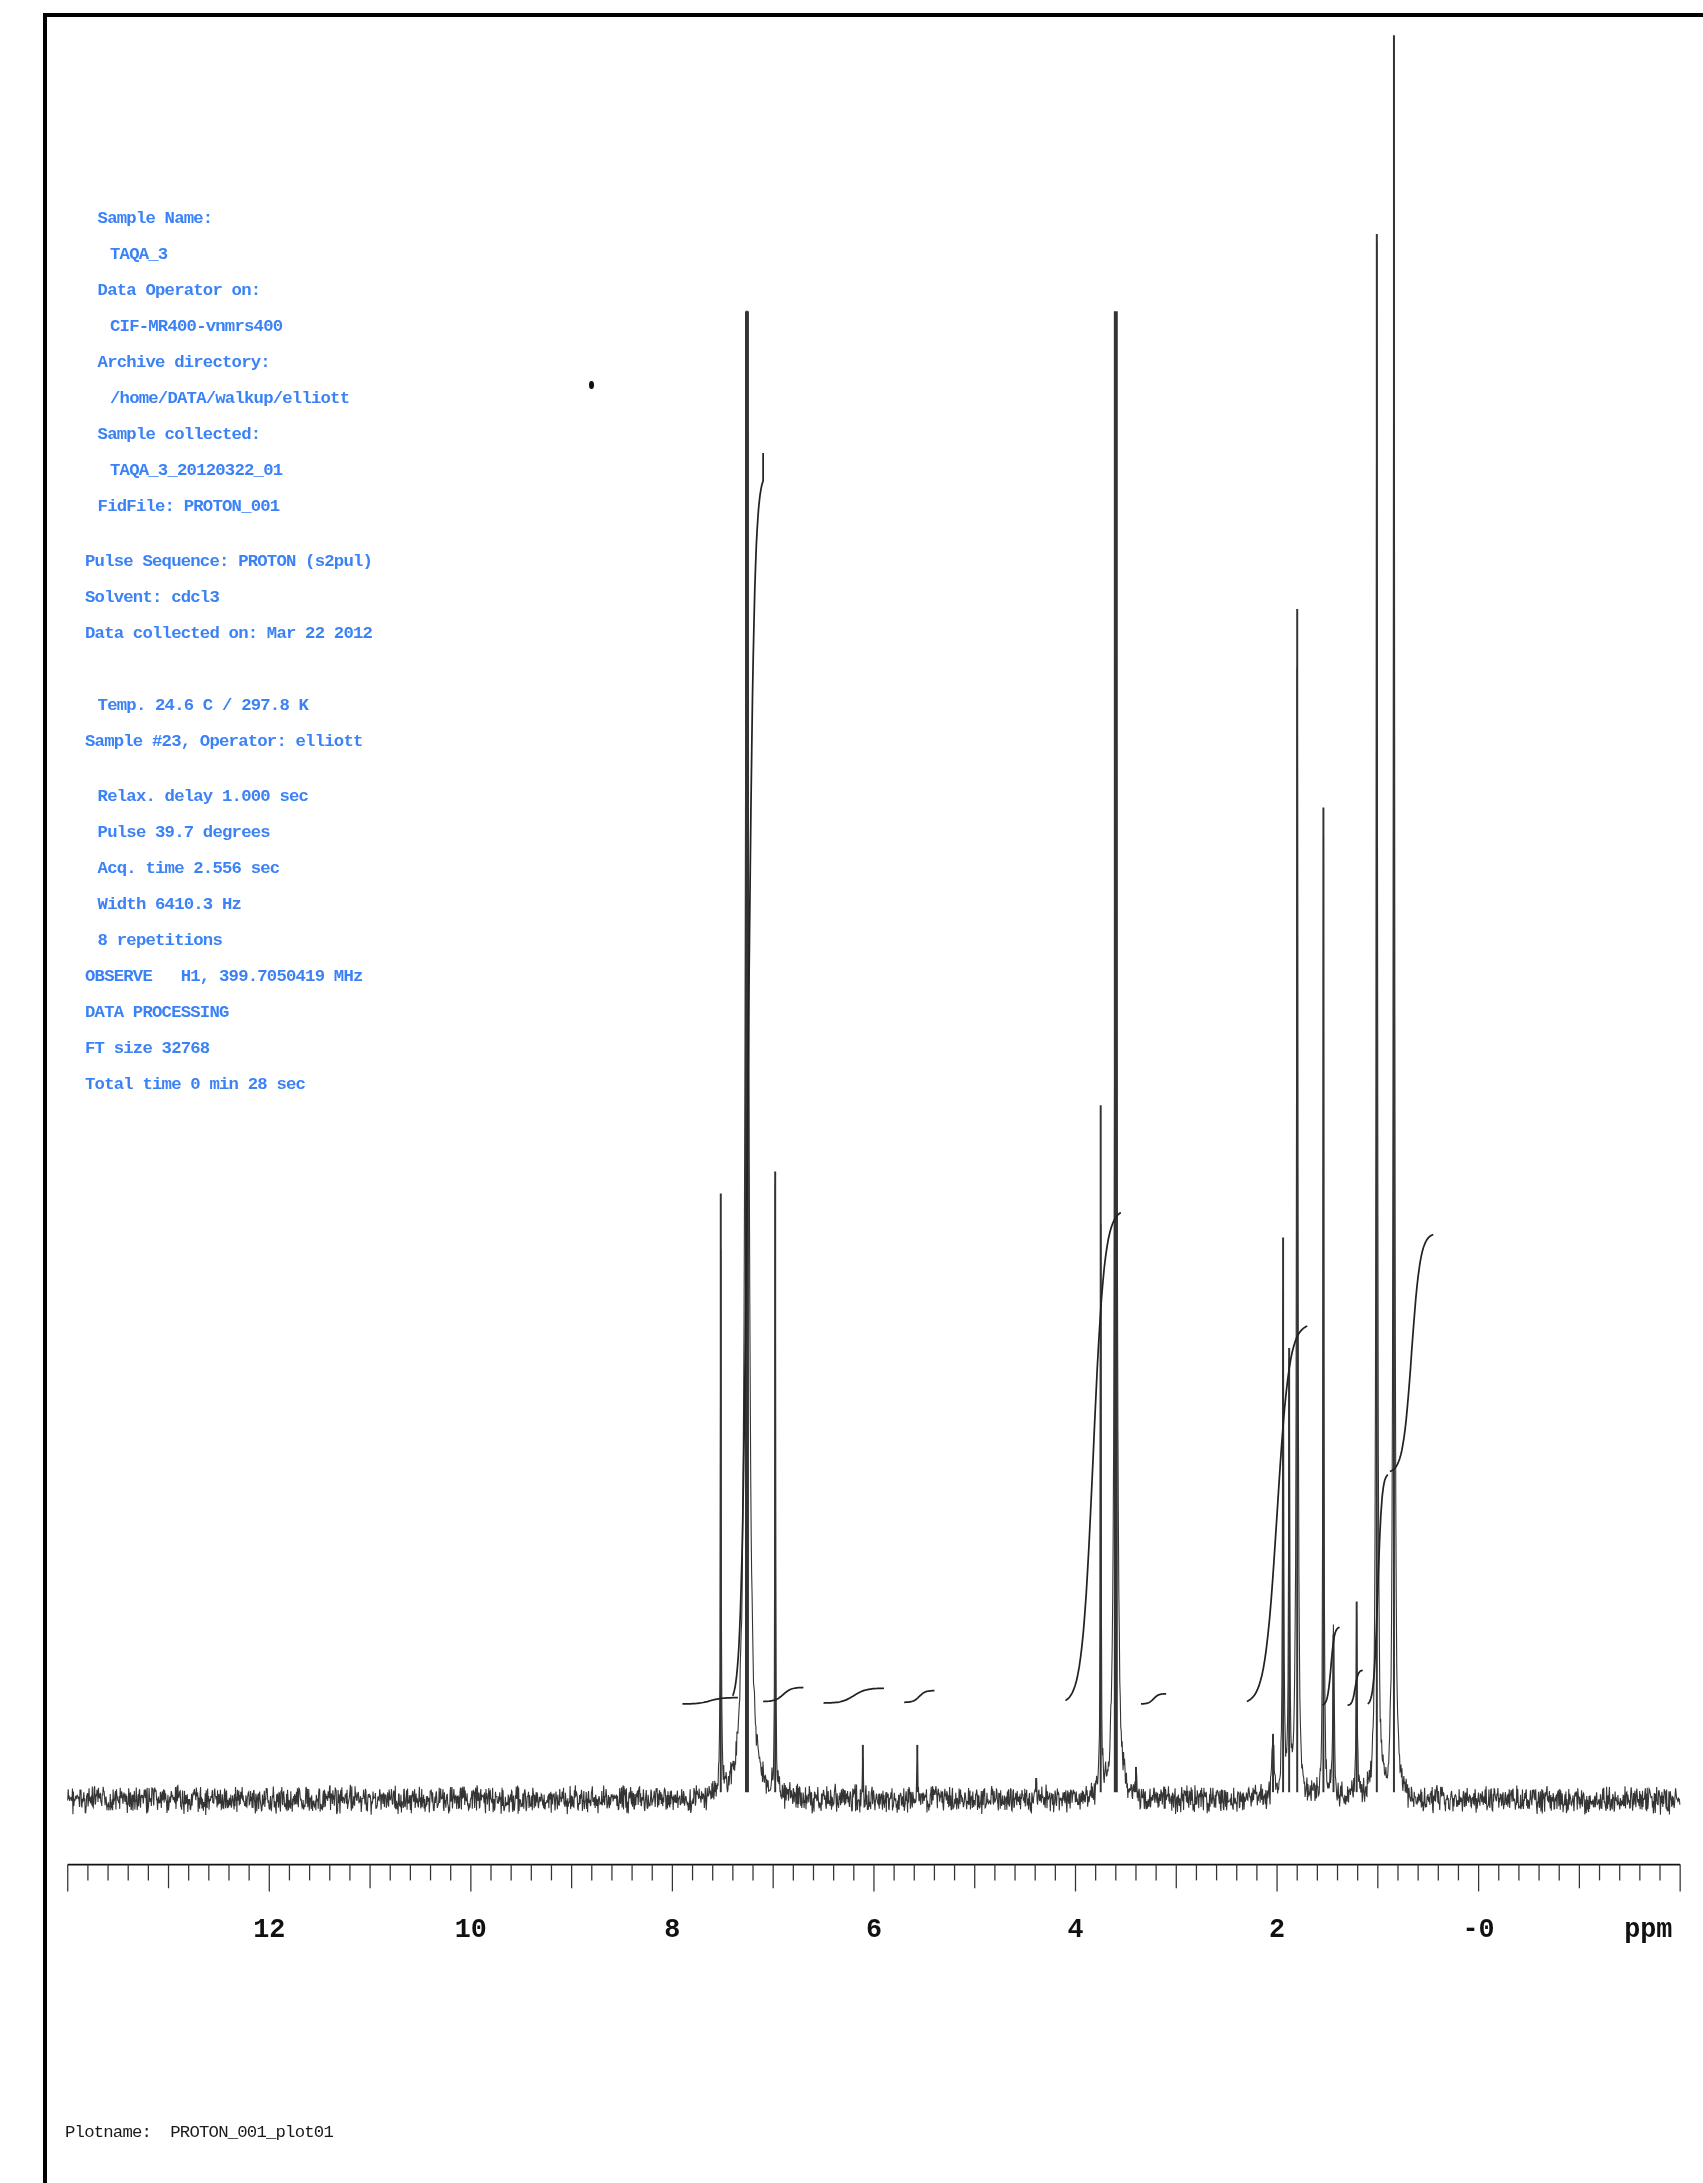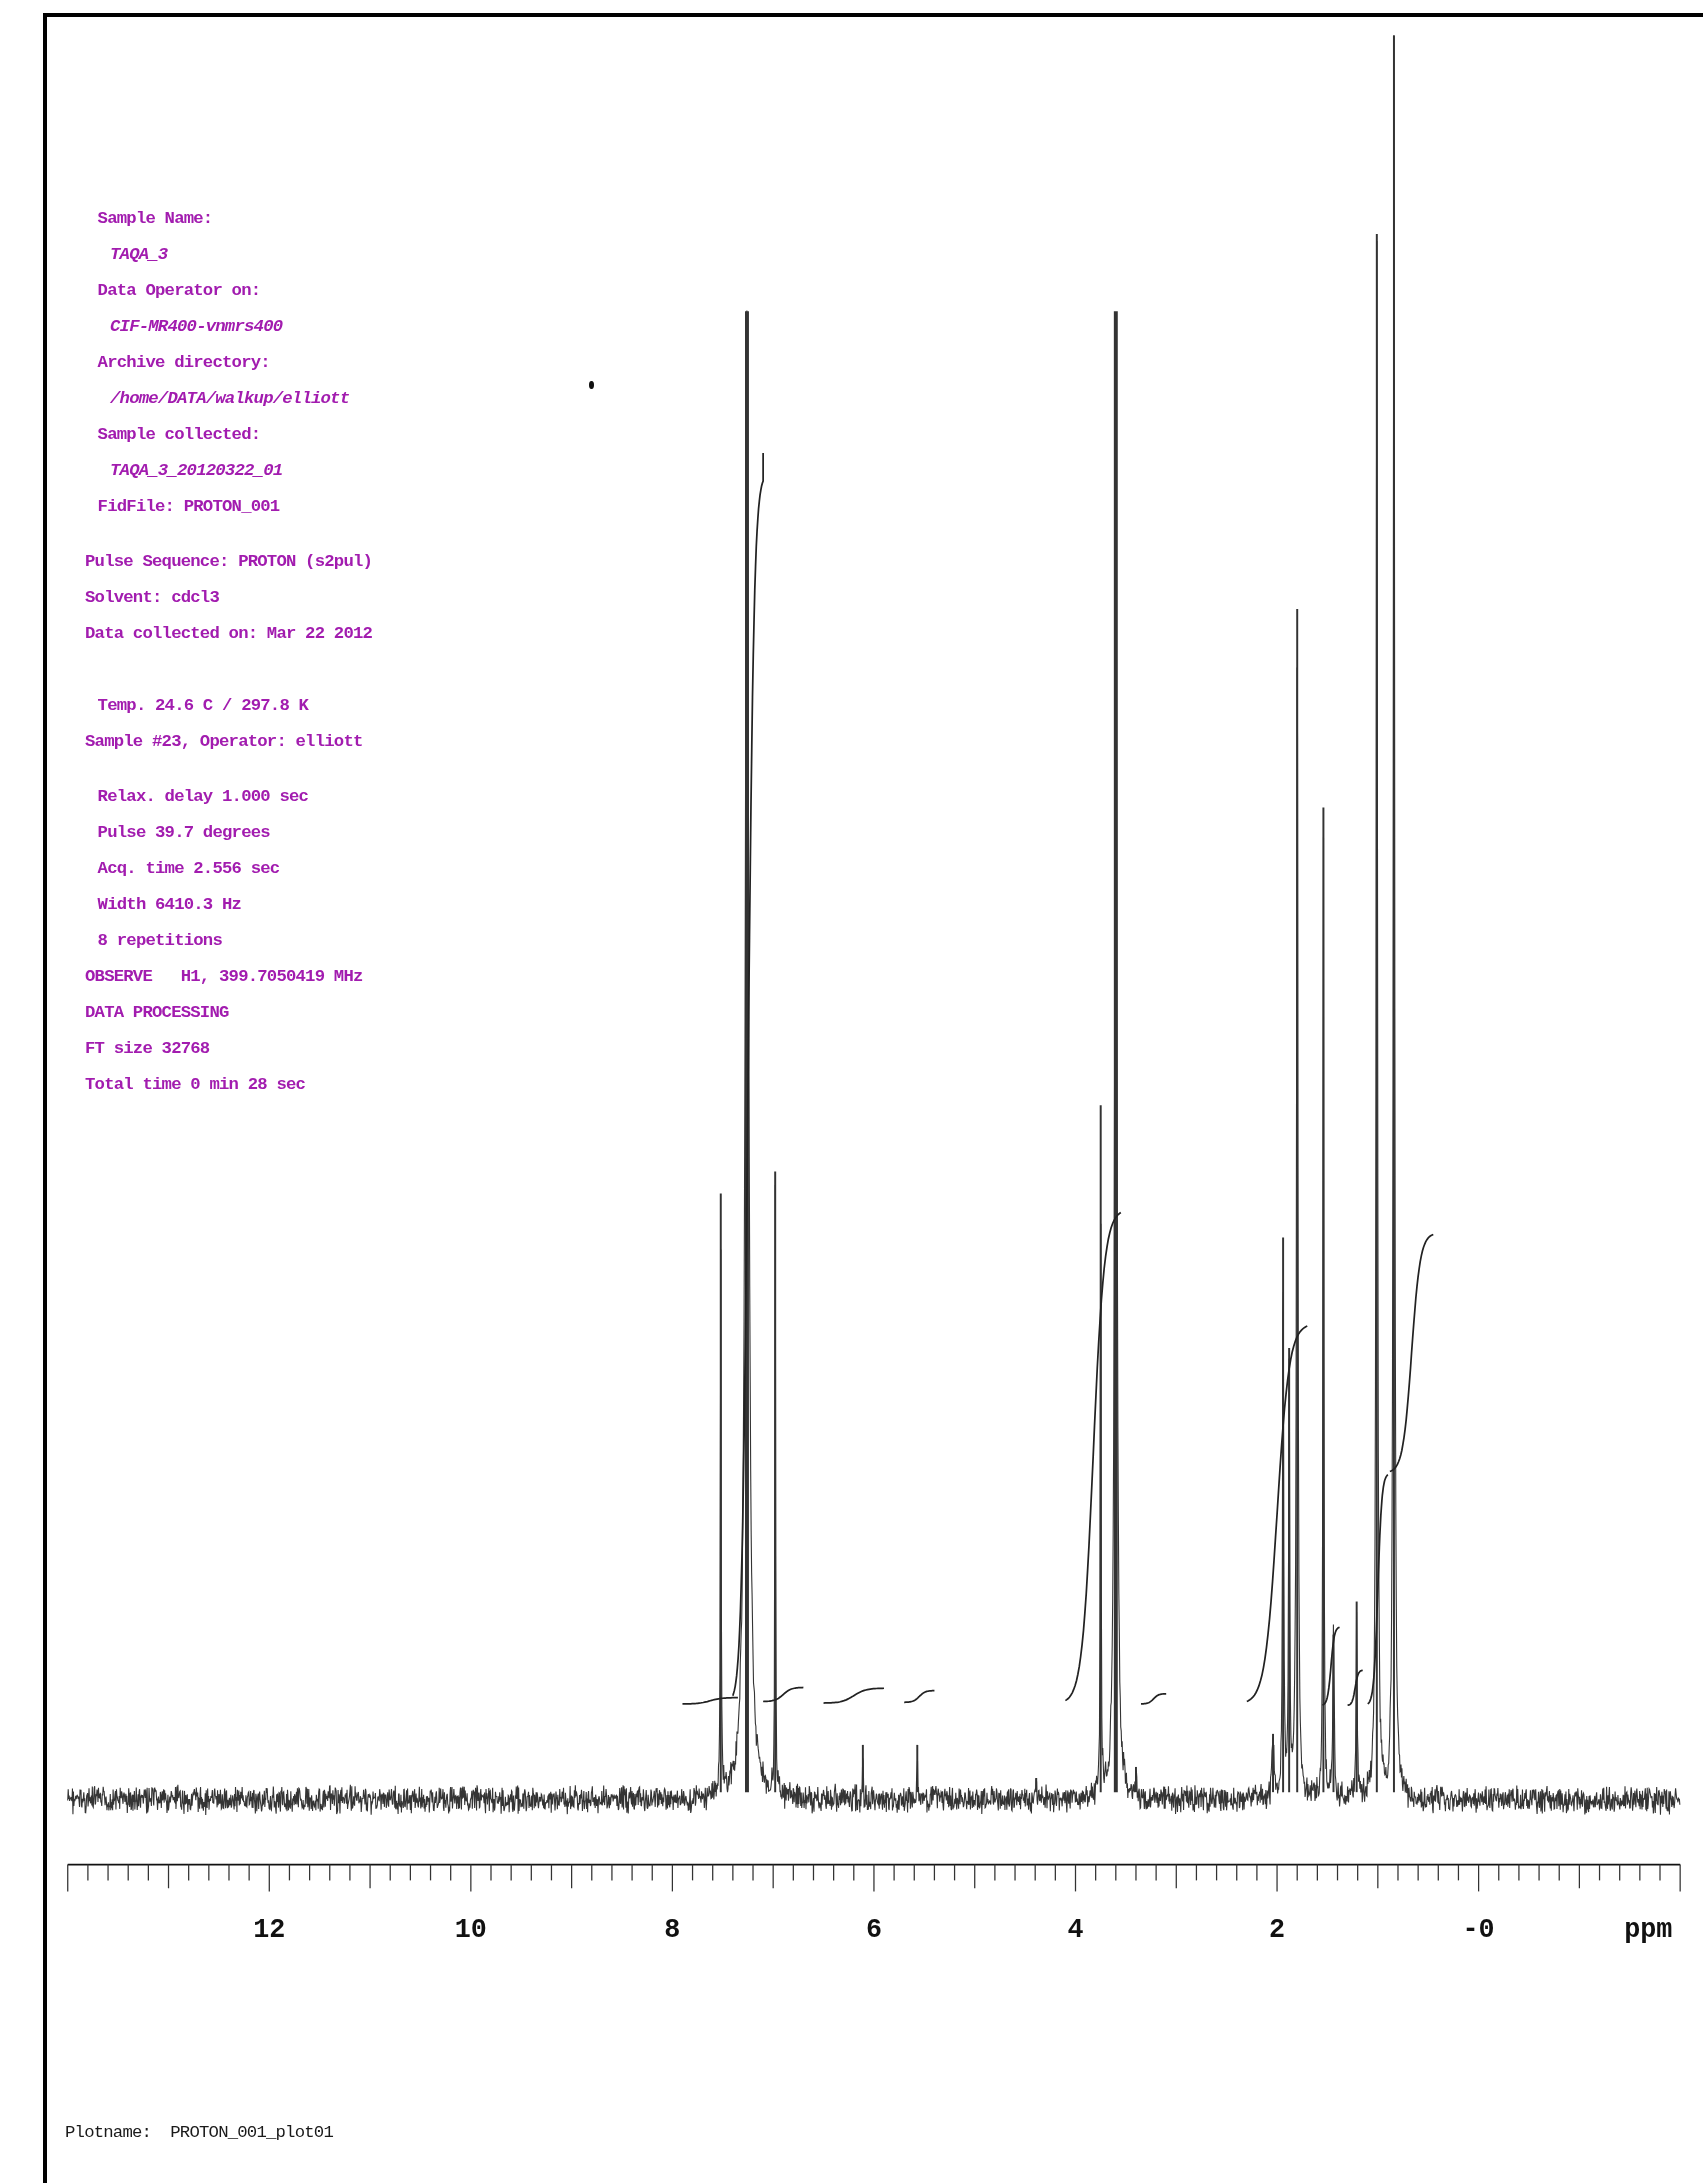--- a/index.html
+++ b/index.html
@@ -1,24 +1,24 @@
 <!DOCTYPE html>
 <html style="font-size:12.6px"><head>
 <meta charset="utf-8">
 <style>
   html,body{margin:0;padding:0;background:#ffffff;}
   body{width:1703px;height:2183px;position:relative;overflow:hidden;
        font-family:"DejaVu Serif","Liberation Mono",serif;}
   .frame-top{position:absolute;left:44px;top:13.4px;width:1659px;height:3.9px;background:#000;}
   .frame-left{position:absolute;left:43px;top:13.4px;width:3.9px;height:2170px;background:#000;}
   .params{position:absolute;left:85px;top:201px;font-family:"Liberation Mono","DejaVu Sans Mono",monospace;
-          font-size:17.3px;line-height:36px;color:#a21caf;font-weight:bold;letter-spacing:-0.8px;}
+          font-size:17.3px;line-height:36px;color:#3b82f6;font-weight:bold;letter-spacing:-0.8px;}
   .params .ln{white-space:pre;display:block;}
   .params .ind{padding-left:12.6px;}
-  .params .ind2{padding-left:25px;font-style:italic;}
+  .params .ind2{padding-left:25px;}
   .gap{height:36px;display:block;}
   .gap2{height:19px;display:block;}
   .speck{position:absolute;left:589px;top:381px;width:4.7px;height:7.9px;border-radius:50%;background:#111;}
   svg#spectrum{position:absolute;left:0;top:0;}
   .tick-label{font-family:"Liberation Mono","DejaVu Sans Mono",monospace;font-size:34px;font-weight:bold;fill:#111;}
   .plotname{position:absolute;left:65px;top:2123px;font-family:"Liberation Mono","DejaVu Sans Mono",monospace;
             font-size:17.3px;font-weight:normal;color:#1a1a1a;white-space:pre;letter-spacing:-0.8px;}
 </style>
 </head>
 <body>

